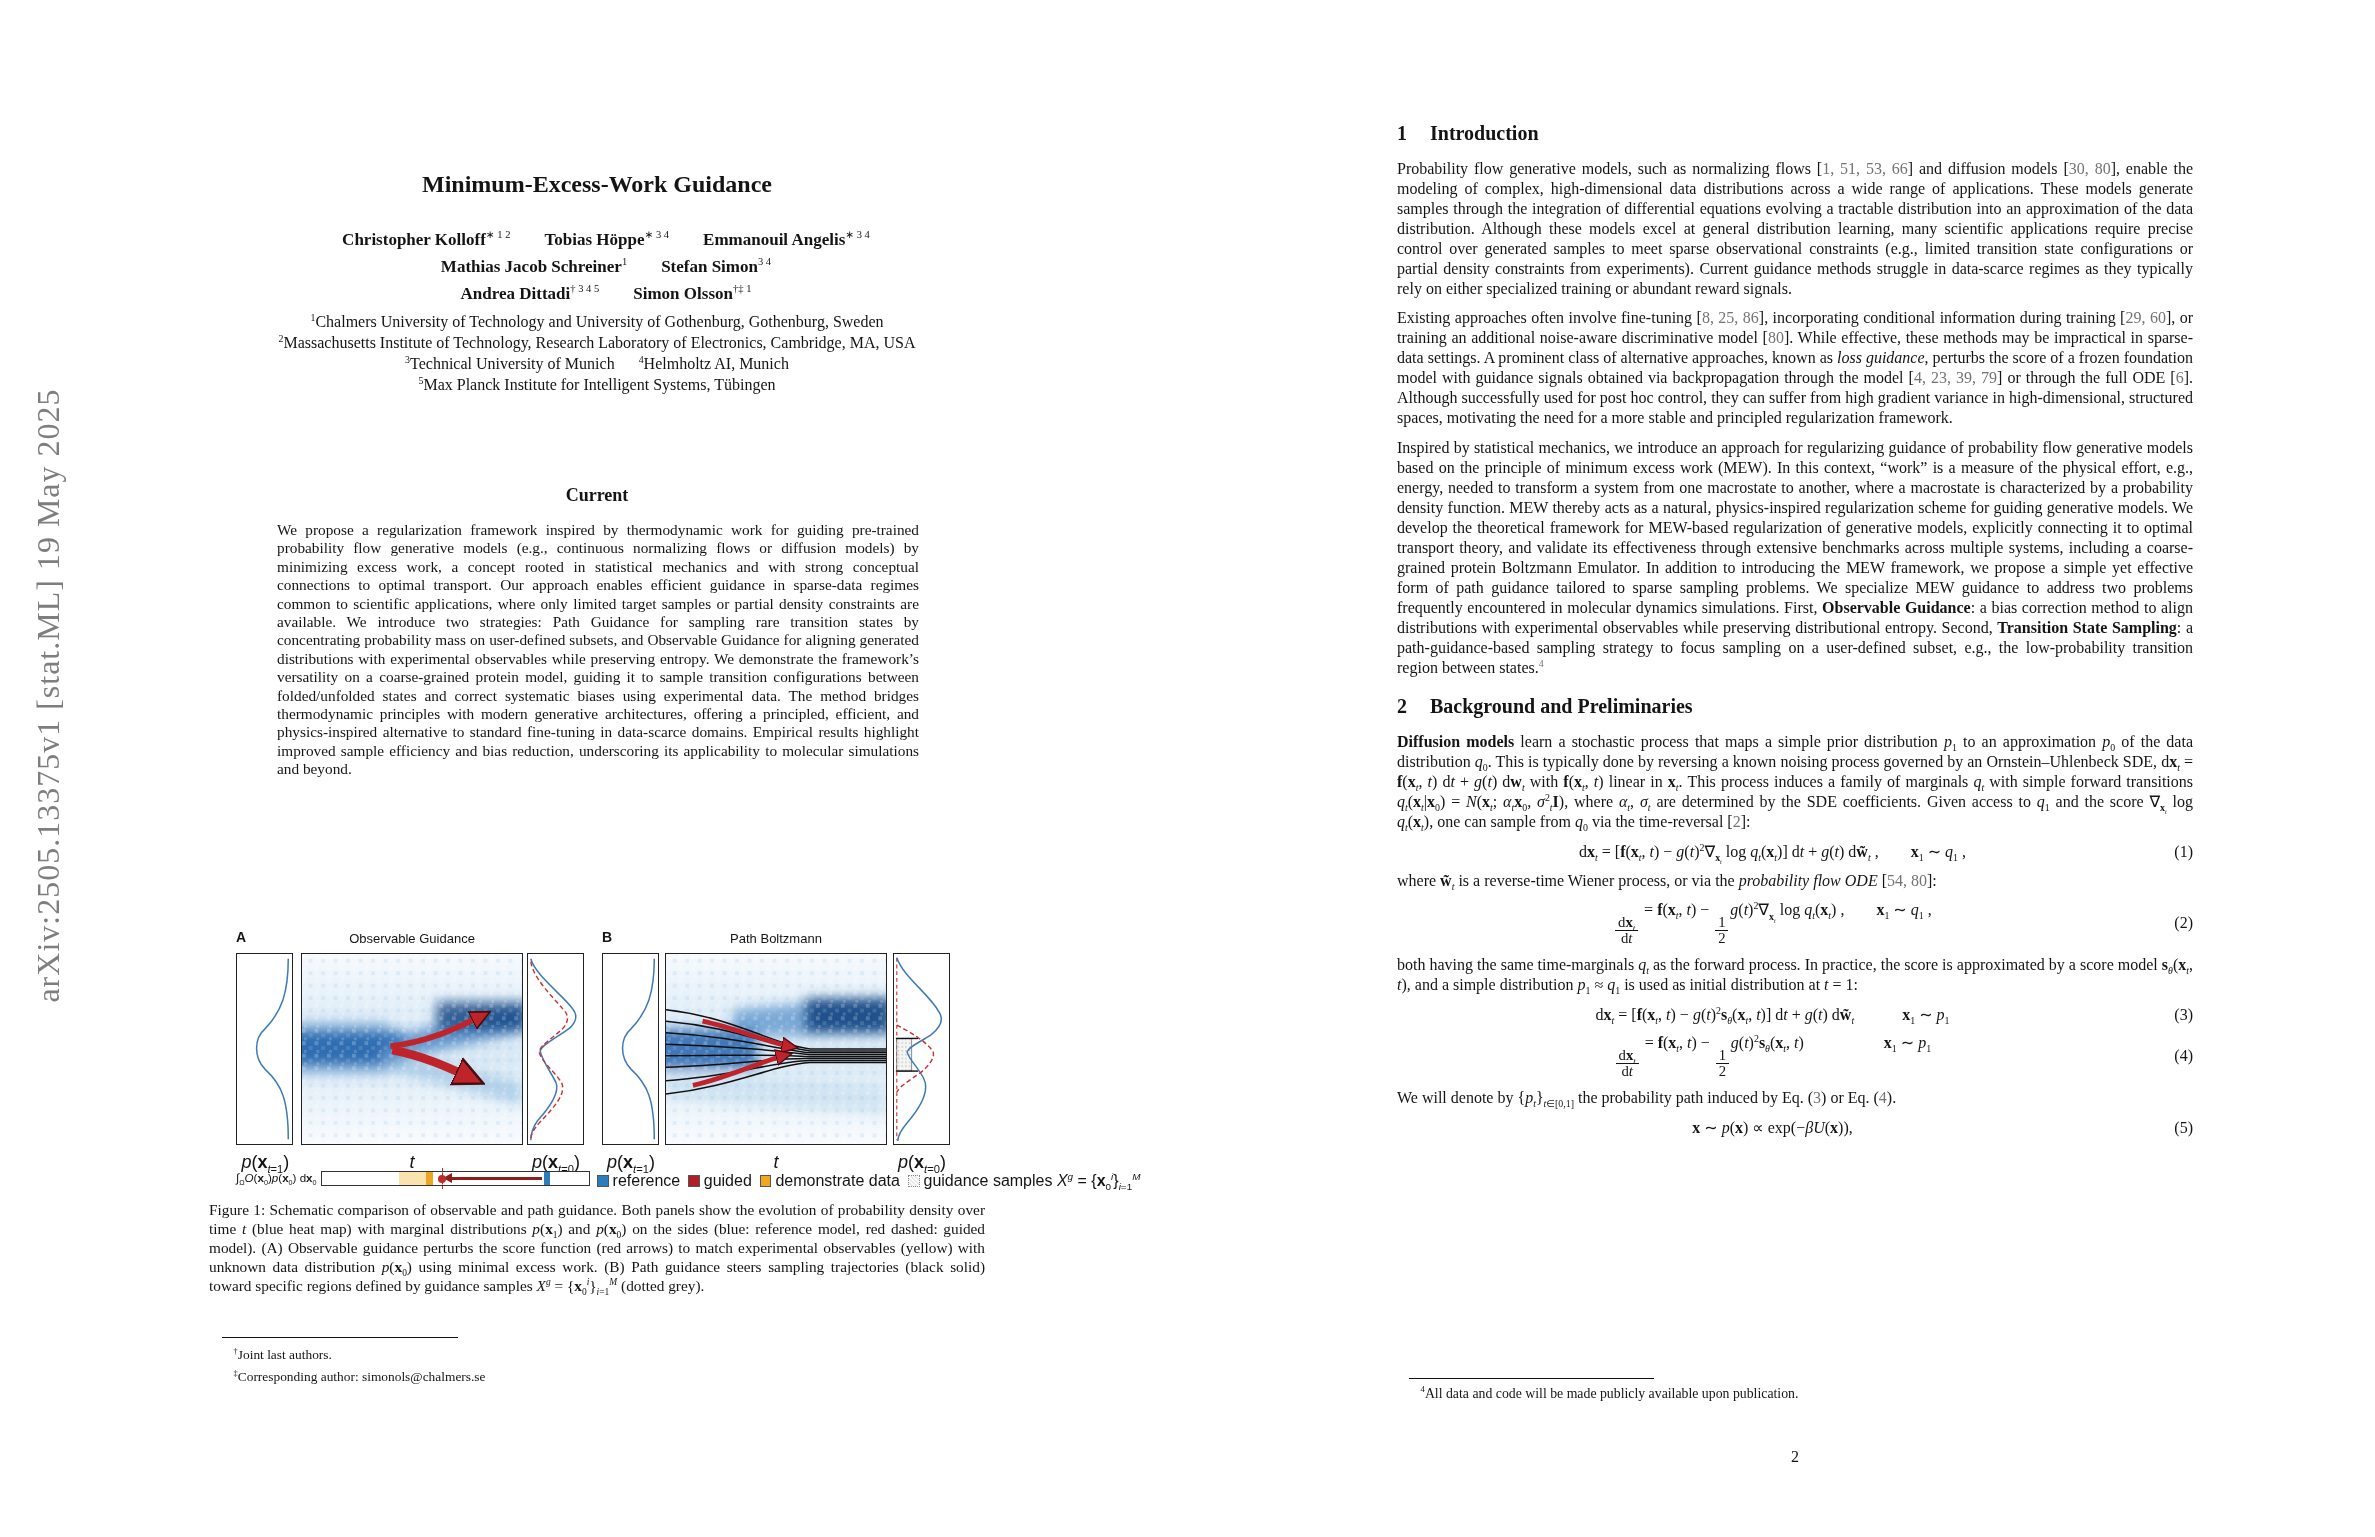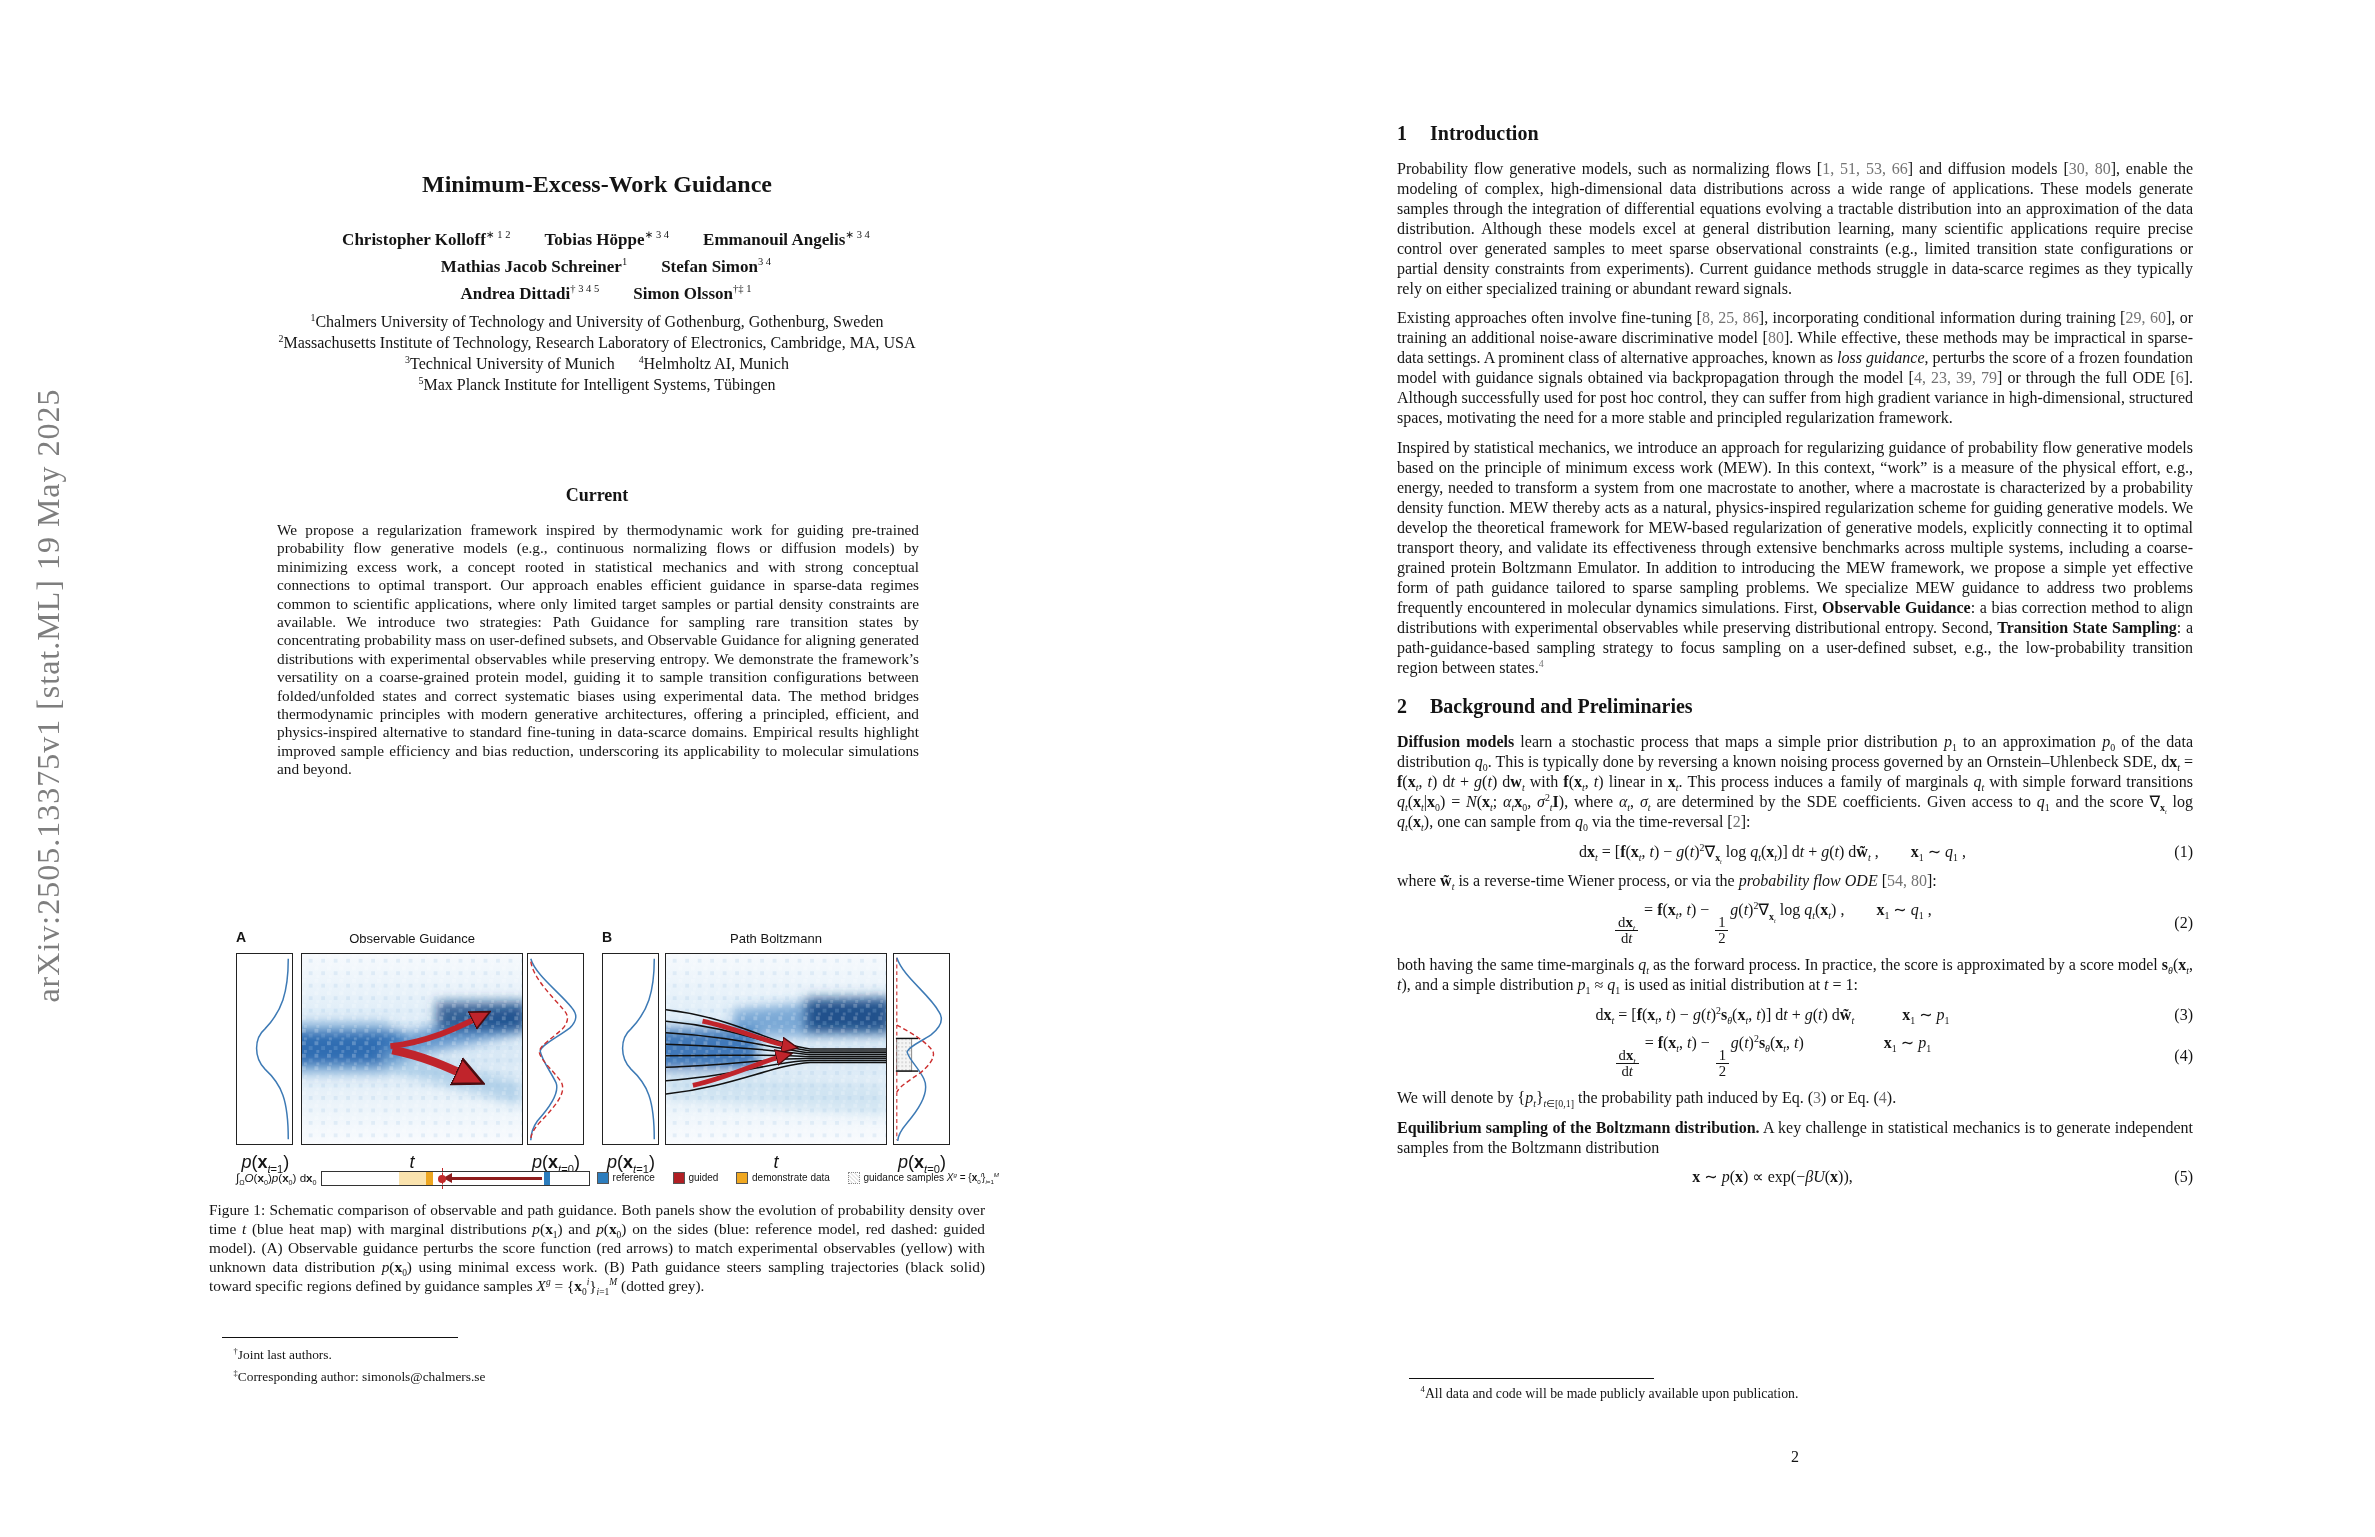--- a/index.html
+++ b/index.html
@@ -37,21 +37,21 @@
   .fbox svg{display:block;width:100%;height:100%;}
   .axlab{position:absolute;top:227px;font-size:18px;text-align:center;}
   #obs-formula{position:absolute;left:0;top:246px;width:83px;font-size:11.6px;}
   #obs-bar{position:absolute;left:85px;top:246px;width:269px;height:14.6px;border:1.2px solid #333;background:#fff;box-sizing:border-box;}
   #obs-bar .band{position:absolute;top:0;height:100%;}
   #obs-dot{position:absolute;left:calc(45% - 3.9px);top:2.9px;width:7.8px;height:7.8px;border-radius:50%;background:#c22a2a;}
   #obs-vline{position:absolute;left:45%;top:-3.9px;height:20.4px;border-left:1.2px dashed #c22a2a;}
   #obs-arrow{position:absolute;left:48.5%;top:5.3px;width:34%;height:2.5px;background:#8e1d1d;}
   #obs-arrow::before{content:"";position:absolute;left:-8.7px;top:-4.1px;border-right:9.7px solid #8e1d1d;
                      border-top:5.3px solid transparent;border-bottom:5.3px solid transparent;}
-  #fig-legend{position:absolute;left:361px;top:247px;display:flex;gap:18px;align-items:center;font-size:10px;white-space:nowrap;}
+  #fig-legend{position:absolute;left:361px;top:247px;display:flex;gap:8px;align-items:center;font-size:16px;white-space:nowrap;}
   .legitem{display:flex;align-items:center;}
   .sw{width:9.7px;height:9.7px;border:1px solid #555;margin-right:3.9px;flex:none;}
   .sw.dotted{border:1.2px dotted #888;background:repeating-linear-gradient(45deg,#fff,#fff 1.9px,#e8e8e8 1.9px,#e8e8e8 2.9px);}
   
   #col2{position:absolute;left:1397px;top:122px;width:796px;font-size:16px;line-height:20px;}
   #col2 p{margin:0 0 9.7px;text-align:justify;}
   .sechead{display:flex;font-size:20px;font-weight:bold;line-height:23px;margin:0 0 13.6px;}
   .sechead.second{margin-top:17.5px;}
   .secnum{width:33px;flex:none;}
   .eqrow{display:flex;align-items:center;margin:4.9px 0 8.7px;}
@@ -277,21 +277,20 @@
       <span class="eqbody"><span class="frac">
             <span class="fnum">d<span class="b">x</span><span class="sub m">t</span></span>
             <span class="fden">d<span class="m">t</span></span>
           </span> = <span class="b">f</span>(<span class="b">x</span><span class="sub m">t</span>, <span class="m">t</span>) − <span class="frac">
             <span class="fnum">1</span>
             <span class="fden">2</span>
           </span><span class="m">g</span>(<span class="m">t</span>)<span class="sup">2</span><span class="b">s</span><span class="sub m">θ</span>(<span class="b">x</span><span class="sub m">t</span>, <span class="m">t</span>)     <span class="b">x</span><span class="sub">1</span> ∼ <span class="m">p</span><span class="sub">1</span></span>
       <span class="eqnum">(4)</span>
     </div>
     <p>We will denote by {<span class="m">p</span><span class="sub m">t</span>}<span class="sub"><span class="m">t</span>∈[0,1]</span> the probability path induced by Eq. (<span class="red">3</span>) or Eq. (<span class="red">4</span>).</p>
-    <p><span class="b">Equilibrium sampling of the Boltzmann distribution.</span> A key challenge in statistical mechanics is to generate independent samples from the Boltzmann distribution</p>
     <div class="eqrow">
       <span class="eqbody"><span class="b">x</span> ∼ <span class="m">p</span>(<span class="b">x</span>) ∝ exp(−<span class="m">β</span><span class="m">U</span>(<span class="b">x</span>)),</span>
       <span class="eqnum">(5)</span>
     </div>
   </div>
 
   <div id="fnrule-r"></div>
   <div id="footnote-r"><span class="sup">4</span>All data and code will be made publicly available upon publication.</div>
   <div id="pagenum">2</div>
 

